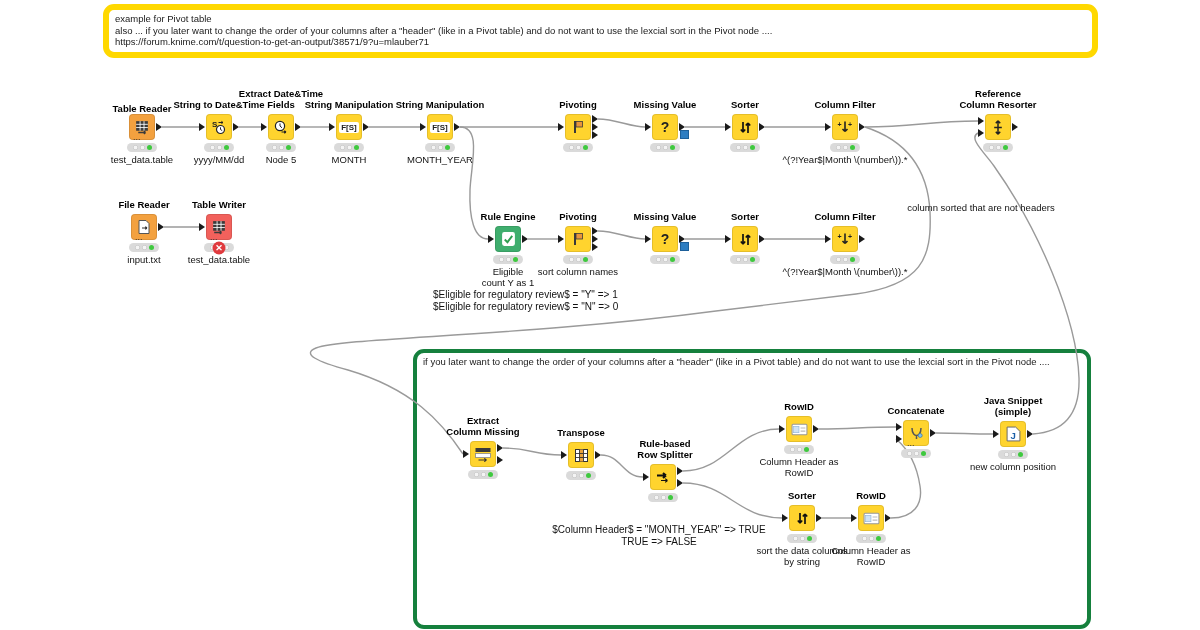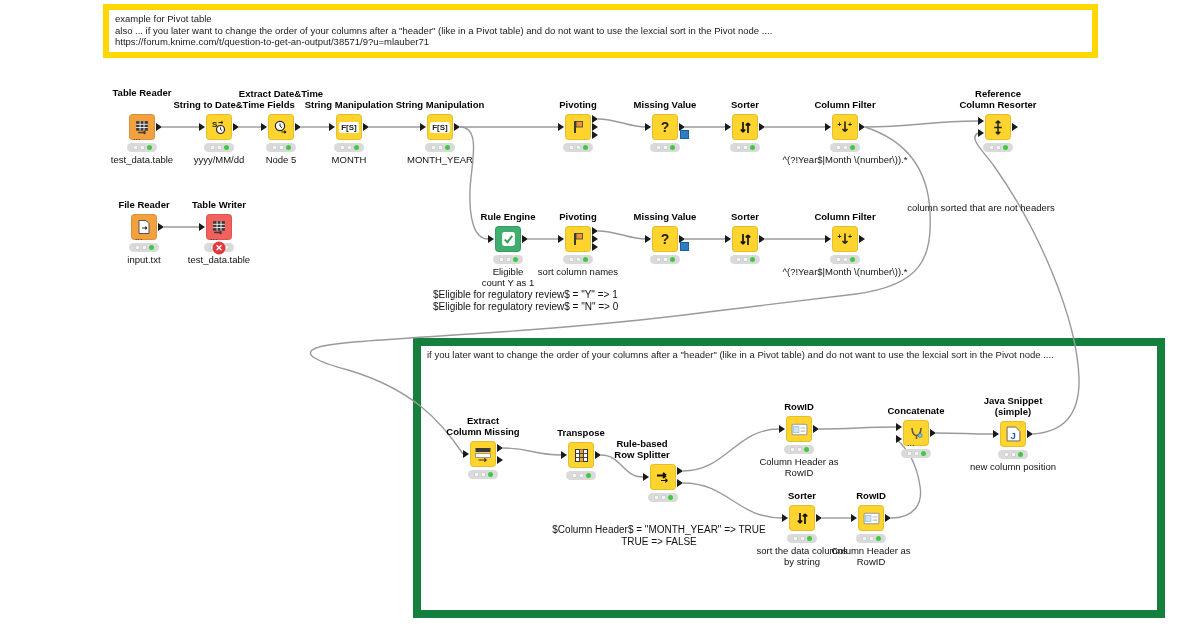--- a/index.html
+++ b/index.html
@@ -1,20 +1,20 @@
 <!DOCTYPE html>
 <html><head>
 <meta charset="utf-8">
 <style>
   html,body{margin:0;padding:0;background:#fff;}
   #canvas{position:relative;width:1200px;height:630px;background:#ffffff;overflow:hidden;
           font-family:"Liberation Sans",sans-serif;}
-  .annotation{position:absolute;background:#ffffff;z-index:0;box-sizing:border-box;}
+  .annotation{position:absolute;background:#ffffff;z-index:0;box-sizing:border-box;border-radius:11px;}
   #note-yellow{left:103px;top:4px;width:995px;height:54px;border:6px solid #FFD800;}
-  #note-green{left:413px;top:338px;width:752px;height:280px;border:8px solid #15803d;}
+  #note-green{left:413px;top:349px;width:678px;height:280px;border:4px solid #15803d;}
   .annotation .inner{padding:3px 6px;}
   .aline{display:block;font-size:9.5px;line-height:11.5px;color:#1a1a1a;}
   .freetext{position:absolute;z-index:0;font-size:10px;line-height:11.5px;color:#111;}
   #ft-rule{left:433px;top:289px;text-align:left;}
   #ft-split{left:545px;top:524px;width:228px;text-align:center;}
   .ftline{display:block;}
   #wires{position:absolute;left:0;top:0;z-index:1;pointer-events:none;}
   .nbody{position:absolute;width:26px;height:26px;border-radius:4px;z-index:2;
          display:flex;align-items:center;justify-content:center;
          box-shadow:inset 0 0 0 1px rgba(0,0,0,0.10);}
@@ -141,21 +141,21 @@
       <polygon points="896,435 902,439 896,443" fill="#1a1a1a"></polygon>
       <polygon points="930,429 936,433 930,437" fill="#1a1a1a"></polygon>
       <polygon points="993,430 999,434 993,438" fill="#1a1a1a"></polygon>
       <polygon points="1027,430 1033,434 1027,438" fill="#1a1a1a"></polygon>
       <polygon points="782,514 788,518 782,522" fill="#1a1a1a"></polygon>
       <polygon points="816,514 822,518 816,522" fill="#1a1a1a"></polygon>
       <polygon points="851,514 857,518 851,522" fill="#1a1a1a"></polygon>
       <polygon points="885,514 891,518 885,522" fill="#1a1a1a"></polygon>
     </svg>
 
-<div class="nlabel" style="left: 72px; top: 88px;">Table Reader</div>
+<div class="nlabel" style="left: 72px; top: 104px;">Table Reader</div>
     <div class="nbody" style="left: 129px; top: 114px; background: rgb(243, 161, 63);">
       <span class="icwrap">
         <svg width="16" height="16" viewBox="0 0 15 15">
           <rect x="2" y="2" width="11" height="9" fill="#3a3a3a"></rect>
           <path d="M2 5 H13 M2 8 H13 M5.7 2 V11 M9.4 2 V11" stroke="#fff" stroke-width="0.8"></path>
           <path d="M4 12.7 H11 M11 12.7 L9.2 11.4 M11 12.7 L9.2 14" stroke="#3a3a3a" stroke-width="1.3" fill="none"></path>
         </svg>
         <span class="dots">...</span>
       </span>
     </div>
@@ -423,21 +423,21 @@
           <rect x="5.5" y="1.5" width="4" height="12" fill="#E8A33D"></rect>
           <path d="M5.5 1.5 V13.5 M9.5 1.5 V13.5 M1.5 5.5 H13.5 M1.5 9.5 H13.5" stroke="#333" stroke-width="0.9" fill="none"></path>
         </svg>
       </span>
     </div>
     <div class="lights" style="left: 566px; top: 471px;">
       <span class="dot"></span>
       <span class="dot"></span>
       <span class="dot on"></span>
     </div>
-    <div class="nlabel" style="left: 572px; top: 439px;">Rule-based
+    <div class="nlabel" style="left: 595px; top: 439px;">Rule-based
 Row Splitter</div>
     <div class="nbody" style="left: 650px; top: 464px; background: rgb(255, 212, 46);">
       <span class="icwrap">
         <svg width="16" height="16" viewBox="0 0 16 16">
           <path d="M2 6.5 H11 M11 6.5 L8 4 M11 6.5 L8 9" stroke="#111" stroke-width="2.1" fill="none"></path>
           <path d="M6 11.5 H12.5 M12.5 11.5 L10.2 9.6 M12.5 11.5 L10.2 13.4" stroke="#111" stroke-width="1.1" fill="none"></path>
         </svg>
       </span>
     </div>
     <div class="lights" style="left: 648px; top: 493px;">

